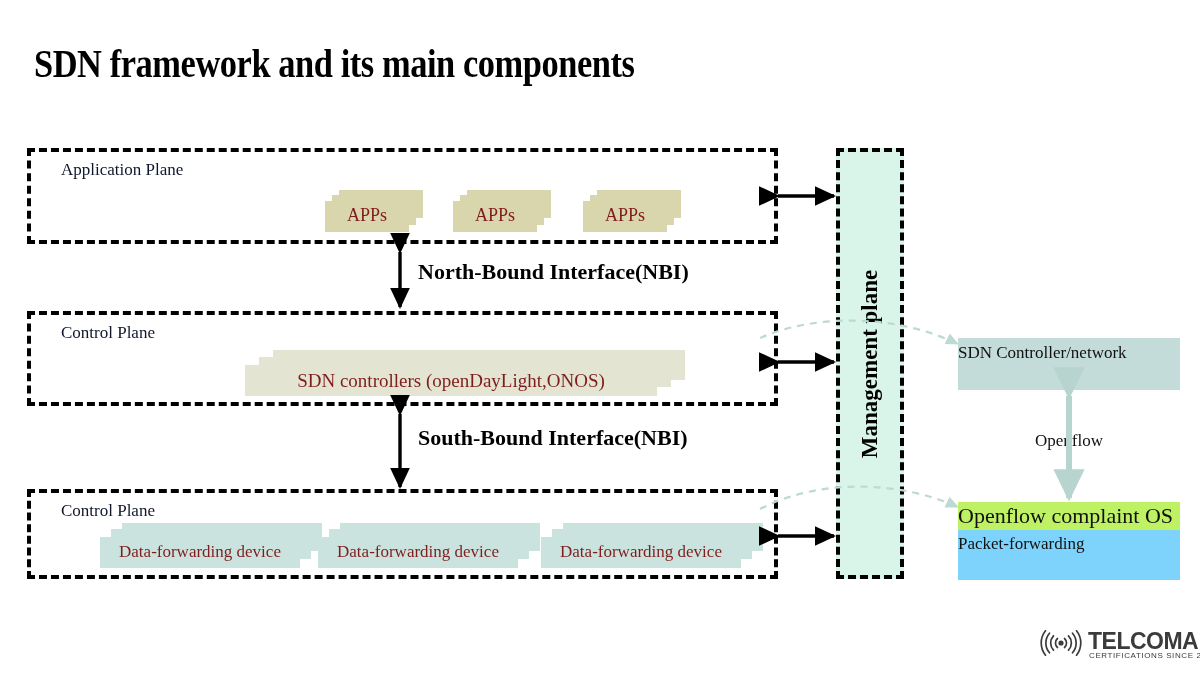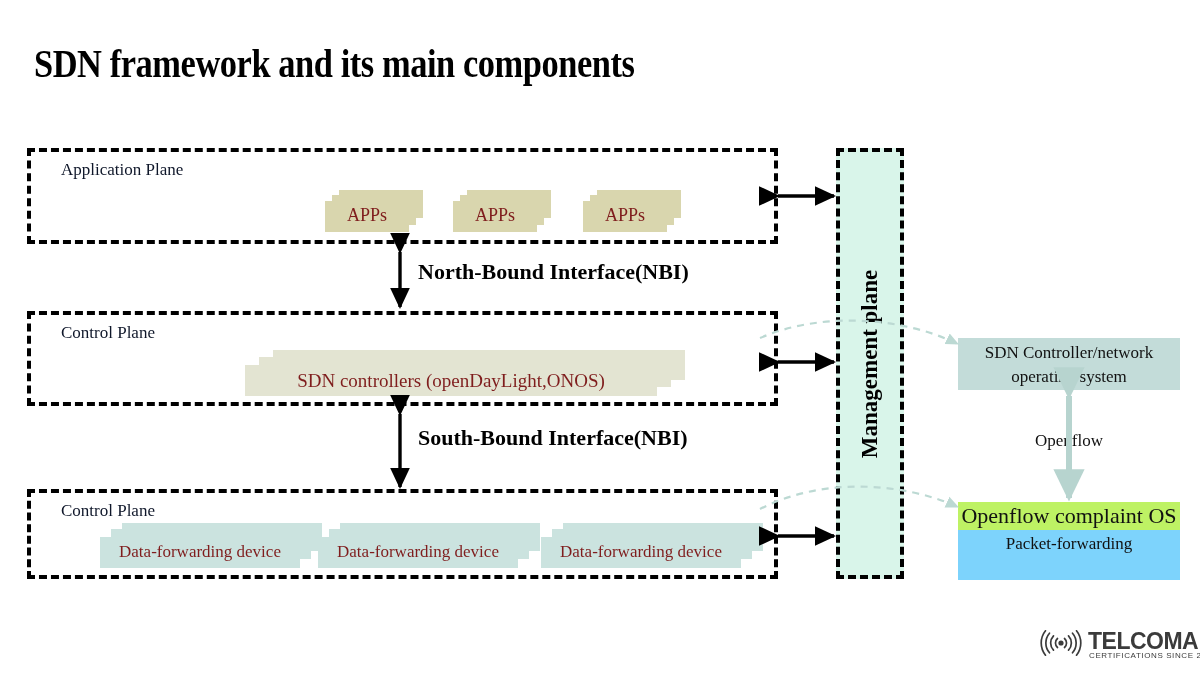--- a/index.html
+++ b/index.html
@@ -116,21 +116,20 @@
     color: #000000;
     white-space: nowrap;
   }
   #nbi-text { left: 418px; top: 260px; }
   #sbi-text { left: 418px; top: 426px; }
 
   
   .rbox {
     position: absolute;
     box-sizing: border-box;
-    text-align: center;
     color: #111111;
   }
   #rbox-controller {
     left: 958px; top: 338px; width: 222px; height: 52px;
     background: #c3dcd9;
     font-size: 17px;
     line-height: 24px;
     padding-top: 3px;
   }
   #rbox-os {
@@ -272,21 +271,20 @@
     <div class="layer l1"></div>
     <div class="lbl">Data-forwarding device</div>
   </div>
 
   <div id="mgmt-plane">
     <div class="mgmt-text">Management plane</div>
   </div>
 
   <div class="rbox" id="rbox-controller">
     <div>SDN Controller/network</div>
-    <div>operating system</div>
   </div>
 
   <div id="openflow-label">Openflow</div>
 
   <div class="rbox" id="rbox-os">
     <div>Openflow complaint OS</div>
   </div>
 
   <div class="rbox" id="rbox-hw">
     <div>Packet-forwarding</div>

